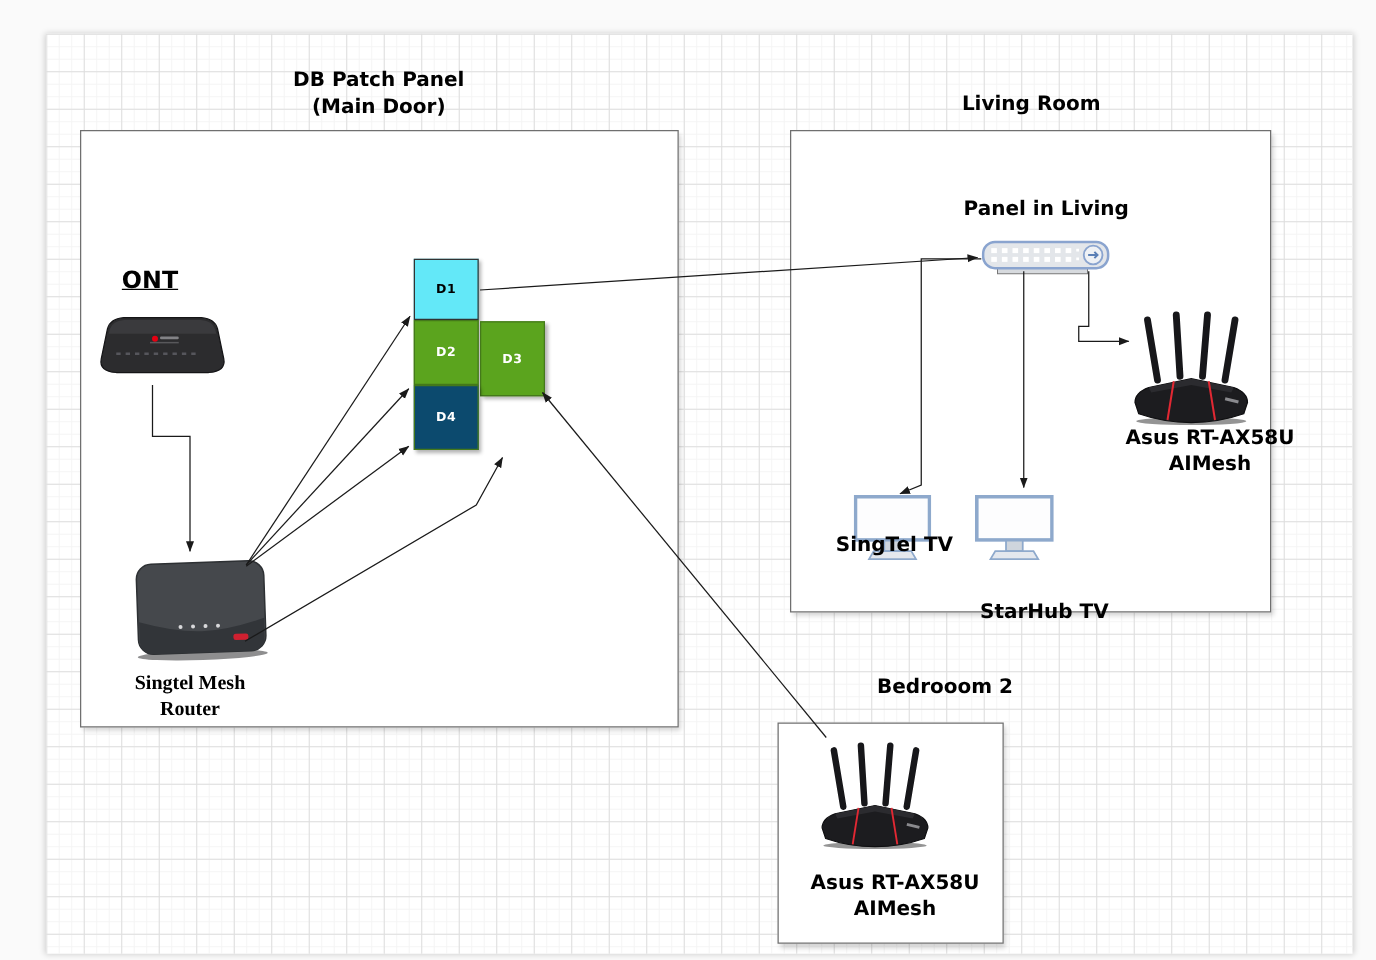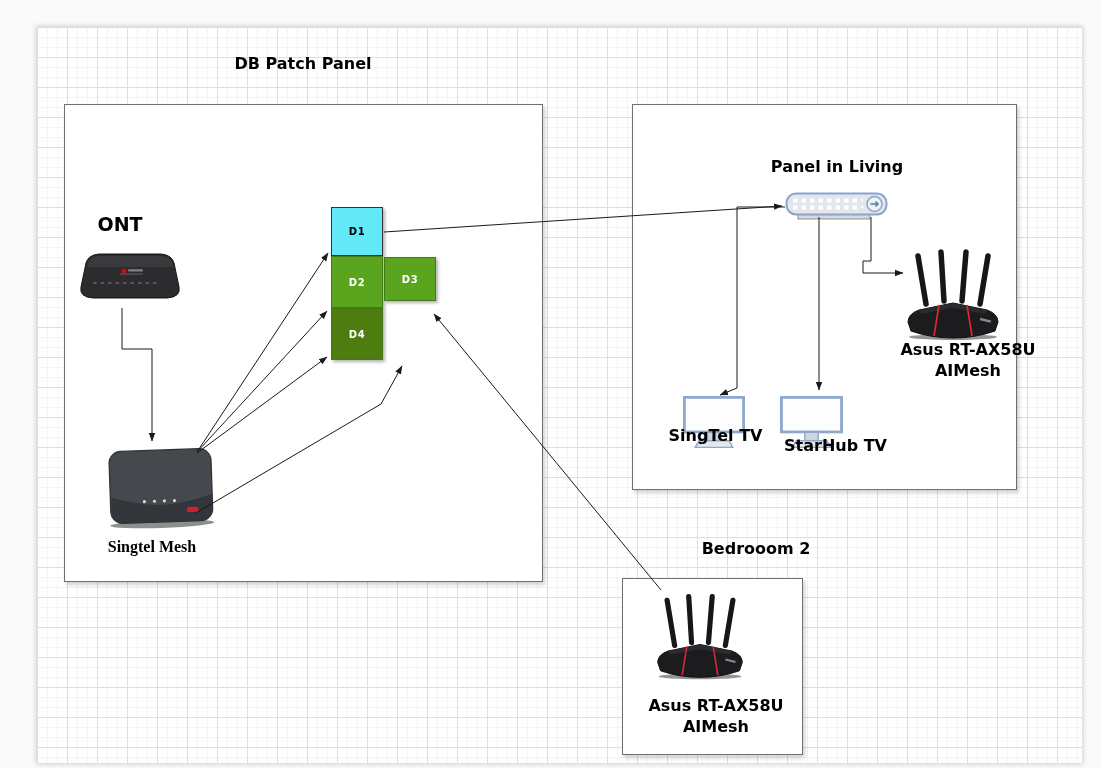--- a/index.html
+++ b/index.html
@@ -31,57 +31,61 @@
     position:absolute;color:#000;font-weight:bold;font-size:16px;line-height:21px;
     text-align:center;white-space:nowrap;
   }
   .port{
     position:absolute;display:flex;align-items:center;justify-content:center;
     font-weight:bold;font-size:10px;letter-spacing:0.5px;
     box-shadow:2px 2px 3px rgba(0,0,0,0.3);
   }
   #port-d1{left:331px;top:207px;width:52px;height:49px;border:1px solid #333;}
   #port-d2{left:331px;top:256px;width:52px;height:52px;border:1px solid #44791b;}
-  #port-d3{left:384px;top:257px;width:52px;height:44px;border:1px solid #44791b;}
+  #port-d3{left:384px;top:257px;width:52px;height:60px;border:1px solid #44791b;}
   #port-d4{left:331px;top:308px;width:52px;height:52px;border:1px solid #44791b;}
   .device{position:absolute;}
   svg.edges{position:absolute;left:0;top:0;pointer-events:none;}
 </style>
 </head>
 <body>
 
 <div class="stage">
 
   <div class="page"></div>
 
   <div class="container-box" id="box-patch"></div>
   <div class="container-box" id="box-living"></div>
   <div class="container-box" id="box-bedroom"></div>
 
   <div class="lbl" style="left:153px;top:53px;width:300px;">
     <div>DB Patch Panel</div>
+    <div>(Main Door)</div>
+  </div>
+  <div class="lbl" style="left:725px;top:72px;width:200px;">
+    <div>Living Room</div>
   </div>
   <div class="lbl" style="left:656px;top:538px;width:200px;">
     <div>Bedrooom 2</div>
   </div>
 
   <div class="port" id="port-d1" style="background: rgb(99, 232, 248); color: rgb(0, 0, 0);">
       <span>D1</span>
     </div>
   <div class="port" id="port-d2" style="background: rgb(91, 164, 30); color: rgb(255, 255, 255);">
       <span>D2</span>
     </div>
   <div class="port" id="port-d3" style="background: rgb(91, 164, 30); color: rgb(255, 255, 255);">
       <span>D3</span>
     </div>
-  <div class="port" id="port-d4" style="background: #4d7c0f; color: rgb(255, 255, 255);">
+  <div class="port" id="port-d4" style="background: #0c4a6e; color: rgb(255, 255, 255);">
       <span>D4</span>
     </div>
 
-  <div class="lbl" style="left:70px;top:214px;width:100px;font-size:19px;">
+  <div class="lbl" style="left:70px;top:214px;width:100px;font-size:19px;text-decoration:underline;">
     <div>ONT</div>
   </div>
   <svg class="device" style="left:75px;top:246px;" width="110" height="62" viewBox="0 0 110 62">
     <path d="M11,17 Q13,9 24,8 L86,8 Q97,9 99,17 L104,41 Q106,51 92,52 L18,52 Q4,51 6,41 Z" fill="#2c2c2e" stroke="#151517"></path>
     <path d="M13,17 Q15,11 24,10 L86,10 Q95,11 97,17 L98,21 L12,21 Z" fill="#3a3a3d"></path>
     <circle cx="49" cy="25" r="2.4" fill="#e60012"></circle>
     <rect x="53" y="23.2" width="15" height="2.2" rx="1" fill="#bdbdc2" opacity="0.6"></rect>
     <rect x="45" y="27.5" width="23" height="1.2" fill="#9a9aa0" opacity="0.4"></rect>
     <g fill="#56565c">
       <rect x="18" y="36" width="3.5" height="2"></rect>
@@ -105,20 +109,21 @@
         <circle cx="44" cy="57" r="1.6"></circle>
           <circle cx="54" cy="57" r="1.6"></circle>
         <circle cx="64" cy="57" r="1.6"></circle>
           <circle cx="74" cy="57" r="1.6"></circle>
       </g>
       <rect x="86" y="64" width="12" height="5" rx="2" fill="#cf2030"></rect>
     </g>
   </svg>
   <div class="lbl" style="left:52px;top:536px;width:200px;font-family:Liberation Serif, serif;">
     <div>Singtel Mesh</div>
+    <div>Router</div>
   </div>
 
   <div class="lbl" style="left:737px;top:156px;width:200px;">
     <div>Panel in Living</div>
   </div>
   <svg class="device" style="left:785px;top:192px;" width="104" height="30" viewBox="0 0 104 30">
     <rect x="13" y="22" width="72" height="5" fill="#d7dade" stroke="#777" stroke-width="0.8"></rect>
     <rect x="1.5" y="1.5" width="100" height="21" rx="9.5" fill="#e3e6ea" stroke="#8aa4cf" stroke-width="2"></rect>
     <g fill="#ffffff">
       <rect x="8" y="6.5" width="4.5" height="4"></rect>
@@ -175,21 +180,21 @@
   </svg>
   <div class="lbl" style="left:648px;top:425px;width:135px;">
     <div>SingTel TV</div>
   </div>
 
   <svg class="device" style="left:780px;top:396px;" width="63" height="56" viewBox="0 0 66 60" preserveAspectRatio="none">
     <rect x="1.5" y="1.5" width="63" height="37" fill="#fdfdfe" stroke="#8ea9cc" stroke-width="3"></rect>
     <path d="M26,39 h14 v9 h-14 z" fill="#cfd5dd" stroke="#8ea9cc" stroke-width="1.5"></path>
     <path d="M17,48 h32 l4,7 h-40 z" fill="#e4e8ee" stroke="#8ea9cc" stroke-width="1.5"></path>
   </svg>
-  <div class="lbl" style="left:768px;top:435px;width:135px;">
+  <div class="lbl" style="left:768px;top:478px;width:135px;">
     <div>StarHub TV</div>
   </div>
 
   <svg class="device" style="left:653px;top:588px;" width="94" height="96" viewBox="0 0 100 100">
     <g stroke="#17171a" stroke-width="5.5" stroke-linecap="round">
       <path d="M23,60 L15,12"></path>
         <path d="M41,57 L38,8"></path>
         <path d="M59,57 L63,8"></path>
         <path d="M77,60 L85,12"></path>
     </g>

